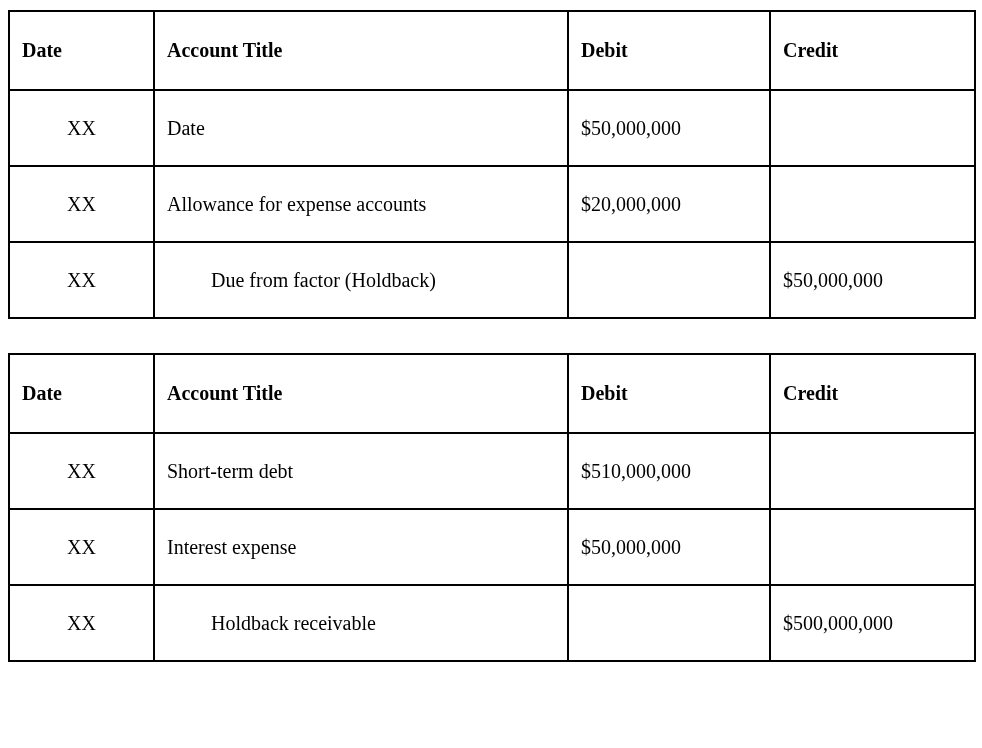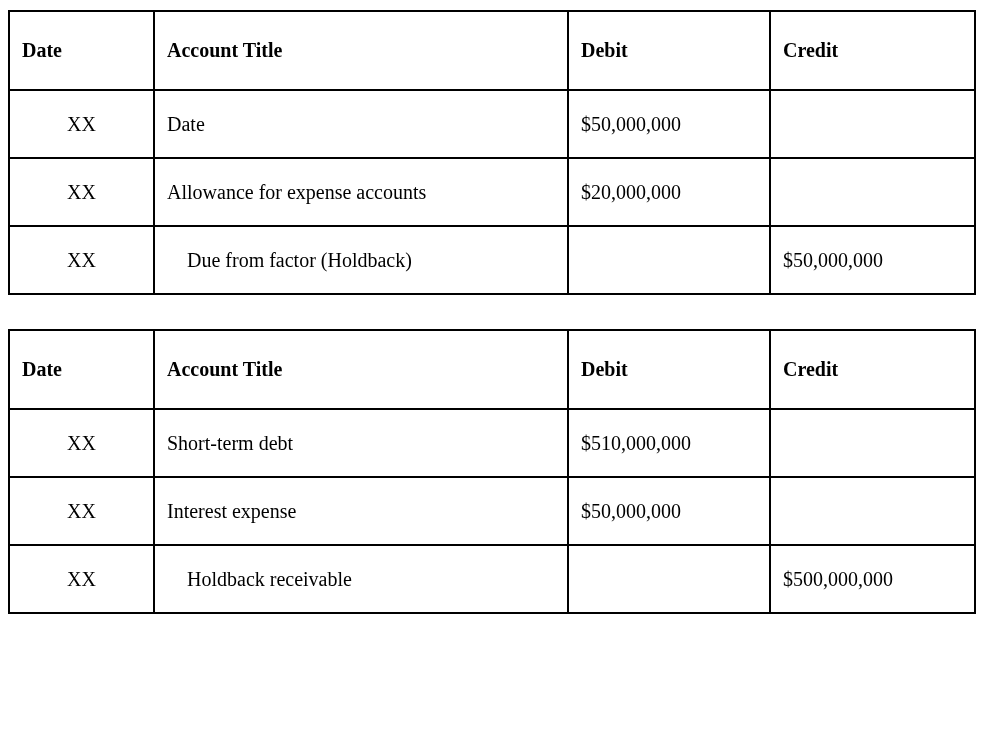--- a/index.html
+++ b/index.html
@@ -31,31 +31,31 @@
     overflow: hidden;
     white-space: nowrap;
   }
   .journal th {
     height: 79px;
     font-weight: bold;
     text-align: left;
     padding-left: 12px;
   }
   .journal td {
-    height: 68px;
+    height: 76px;
     font-weight: normal;
     text-align: left;
     padding-left: 12px;
   }
   .journal td.date-cell {
     text-align: center;
     padding-left: 0;
   }
   .journal td.indent {
-    padding-left: 32px;
+    padding-left: 56px;
   }
   .col-date    { width: 145px; }
   .col-account { width: 414px; }
   .col-debit   { width: 202px; }
   .col-credit  { width: 205px; }
 </style>
 </head>
 <body>
 
 <div class="page">

